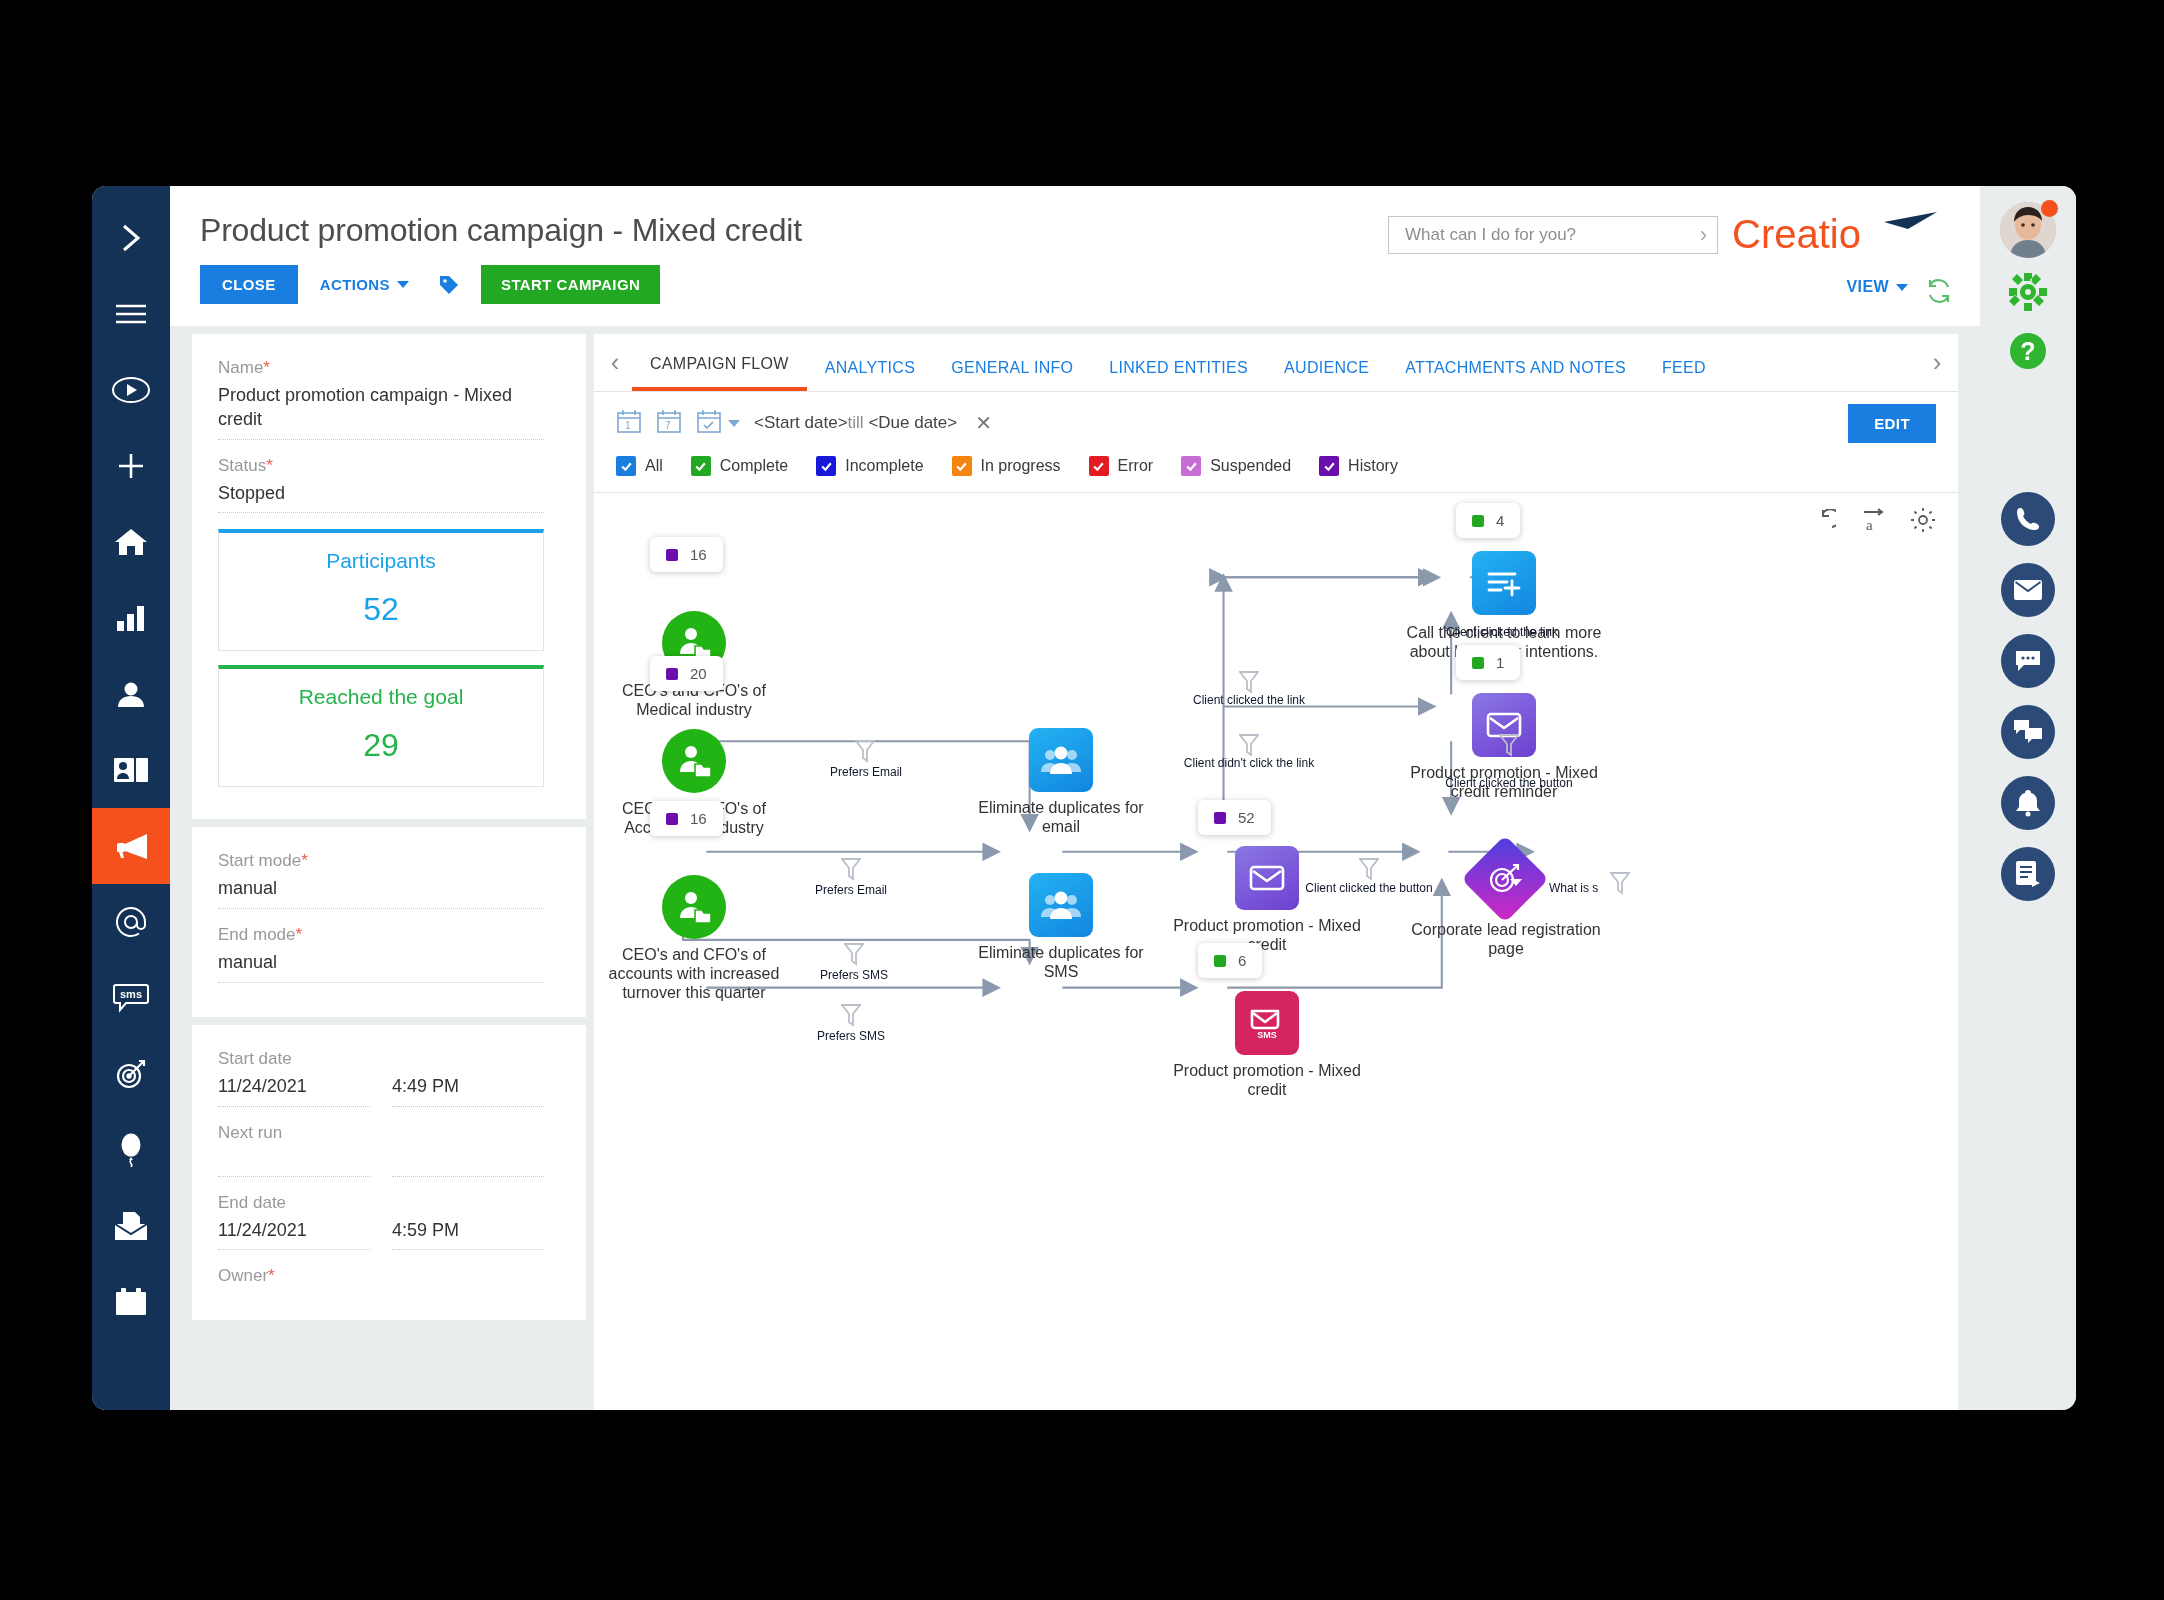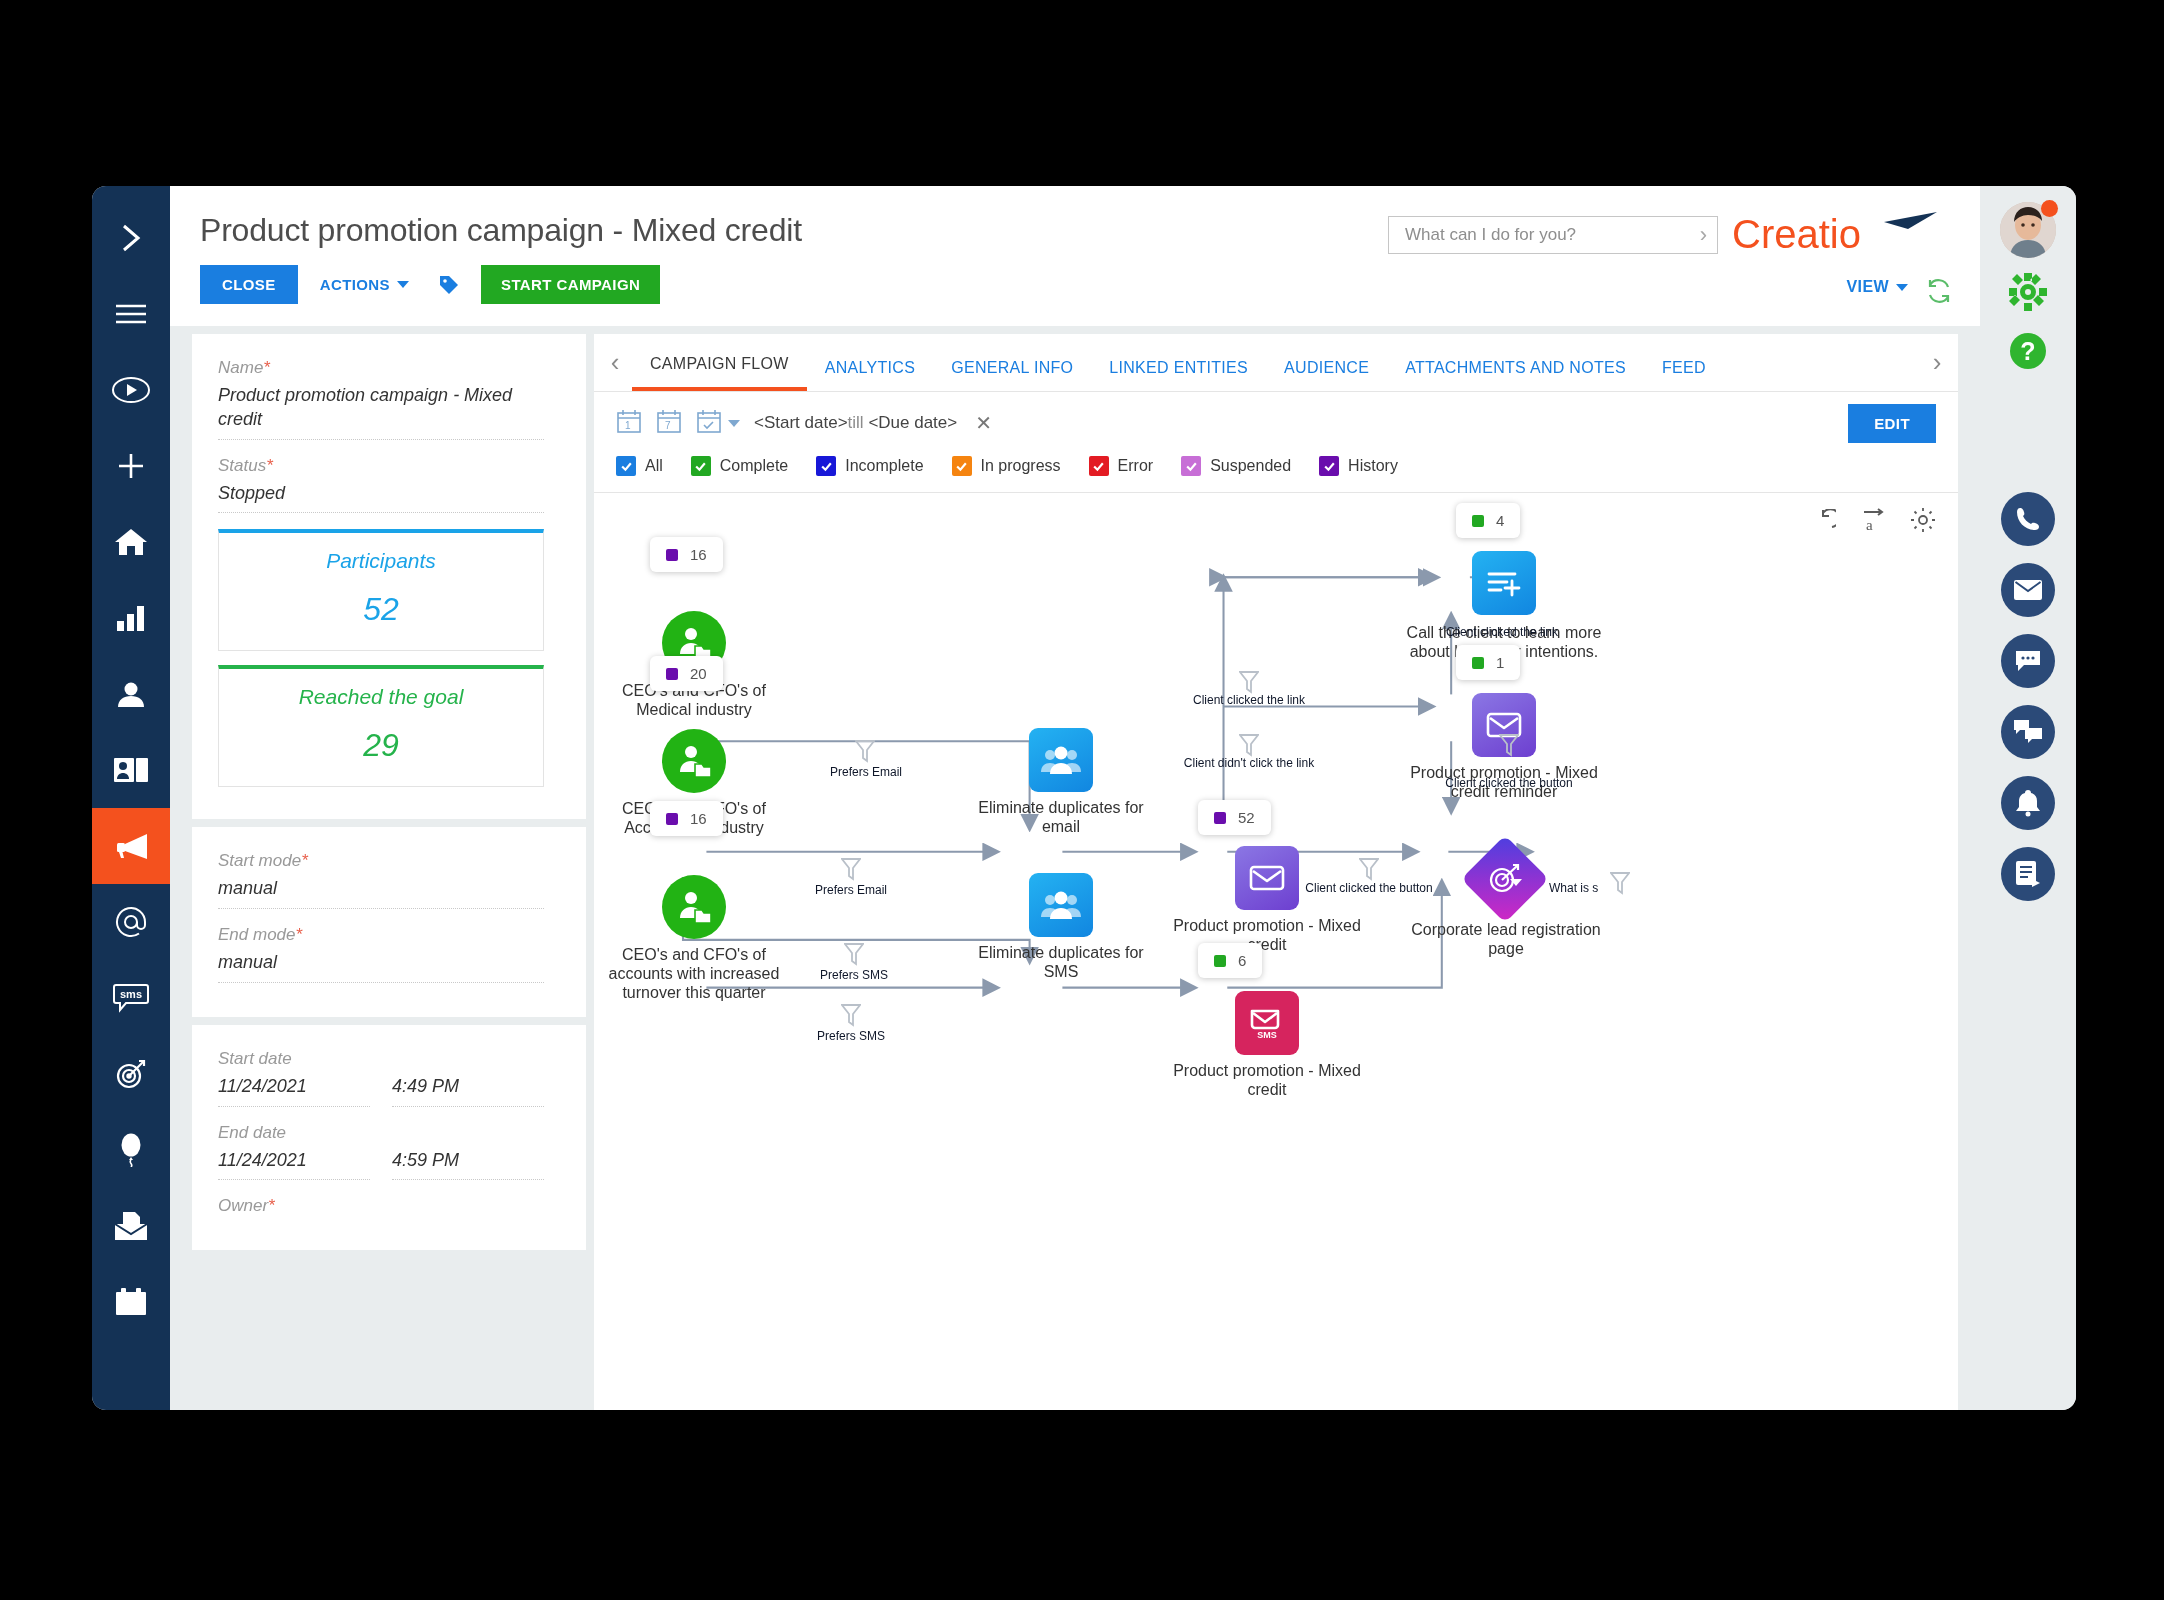--- a/index.html
+++ b/index.html
@@ -63,21 +63,21 @@
   }
   #searchbox input::placeholder { color:#8e8e8e; }
   .chev-r { color:#a8a8a8; font-size:22px; line-height:1; }
   #logo { position:absolute; right:28px; top:24px; width:220px; height:50px; }
   #viewrow { position:absolute; right:28px; top:92px; display:flex; align-items:flex-start; gap:18px;}
   #view-btn { color:#1a7ee0; font-size:16px; font-weight:600; letter-spacing:.4px; display:flex; align-items:center; gap:7px; cursor:pointer;}
   
   #bodysplit { flex:1 1 auto; display:flex; gap:8px; padding:8px 0 0 0; min-height:0; background:#e9edee; }
   
   #formcol { width:394px; flex:0 0 394px; display:flex; flex-direction:column; gap:8px; margin-left:22px; overflow:hidden;}
-  .card { background:#fff; padding:24px 42px 18px 26px;font-style:italic; }
+  .card { background:#fff; padding:24px 42px 18px 26px; }
   .fld { margin-bottom:16px; }
   .fld-label { font-size:17px; color:#999; margin-bottom:6px; }
   .req { color:#e8604c; }
   .fld-val {
     font-size:18px; color:#333; padding-bottom:7px;
     border-bottom:1px dotted #c9c9c9; min-height:28px; line-height:1.32;
   }
   .metric { border:1px solid #e3e3e3; border-top:4px solid #1aa3e8; text-align:center; padding:10px 0 22px 0; margin-bottom:14px;}
   .metric.green { border-top-color:#25b34b; }
   .metric-title { font-size:21px; color:#1aa3e8; margin:6px 0 18px 0;}
@@ -329,20 +329,27 @@
 
         <div class="card">
           <div class="fld">
             <div class="fld-label">Start date</div>
             <div class="row2">
               <div class="fld-val">11/24/2021</div>
               <div class="fld-val">4:49 PM</div>
             </div>
           </div>
           <div class="fld">
+            <div class="fld-label">Next run</div>
+            <div class="row2">
+              <div class="fld-val"></div>
+              <div class="fld-val"></div>
+            </div>
+          </div>
+          <div class="fld">
             <div class="fld-label">End date</div>
             <div class="row2">
               <div class="fld-val">11/24/2021</div>
               <div class="fld-val">4:59 PM</div>
             </div>
           </div>
           <div class="fld">
             <div class="fld-label"><span>Owner</span><span class="req">*</span></div>
           </div>
         </div>

